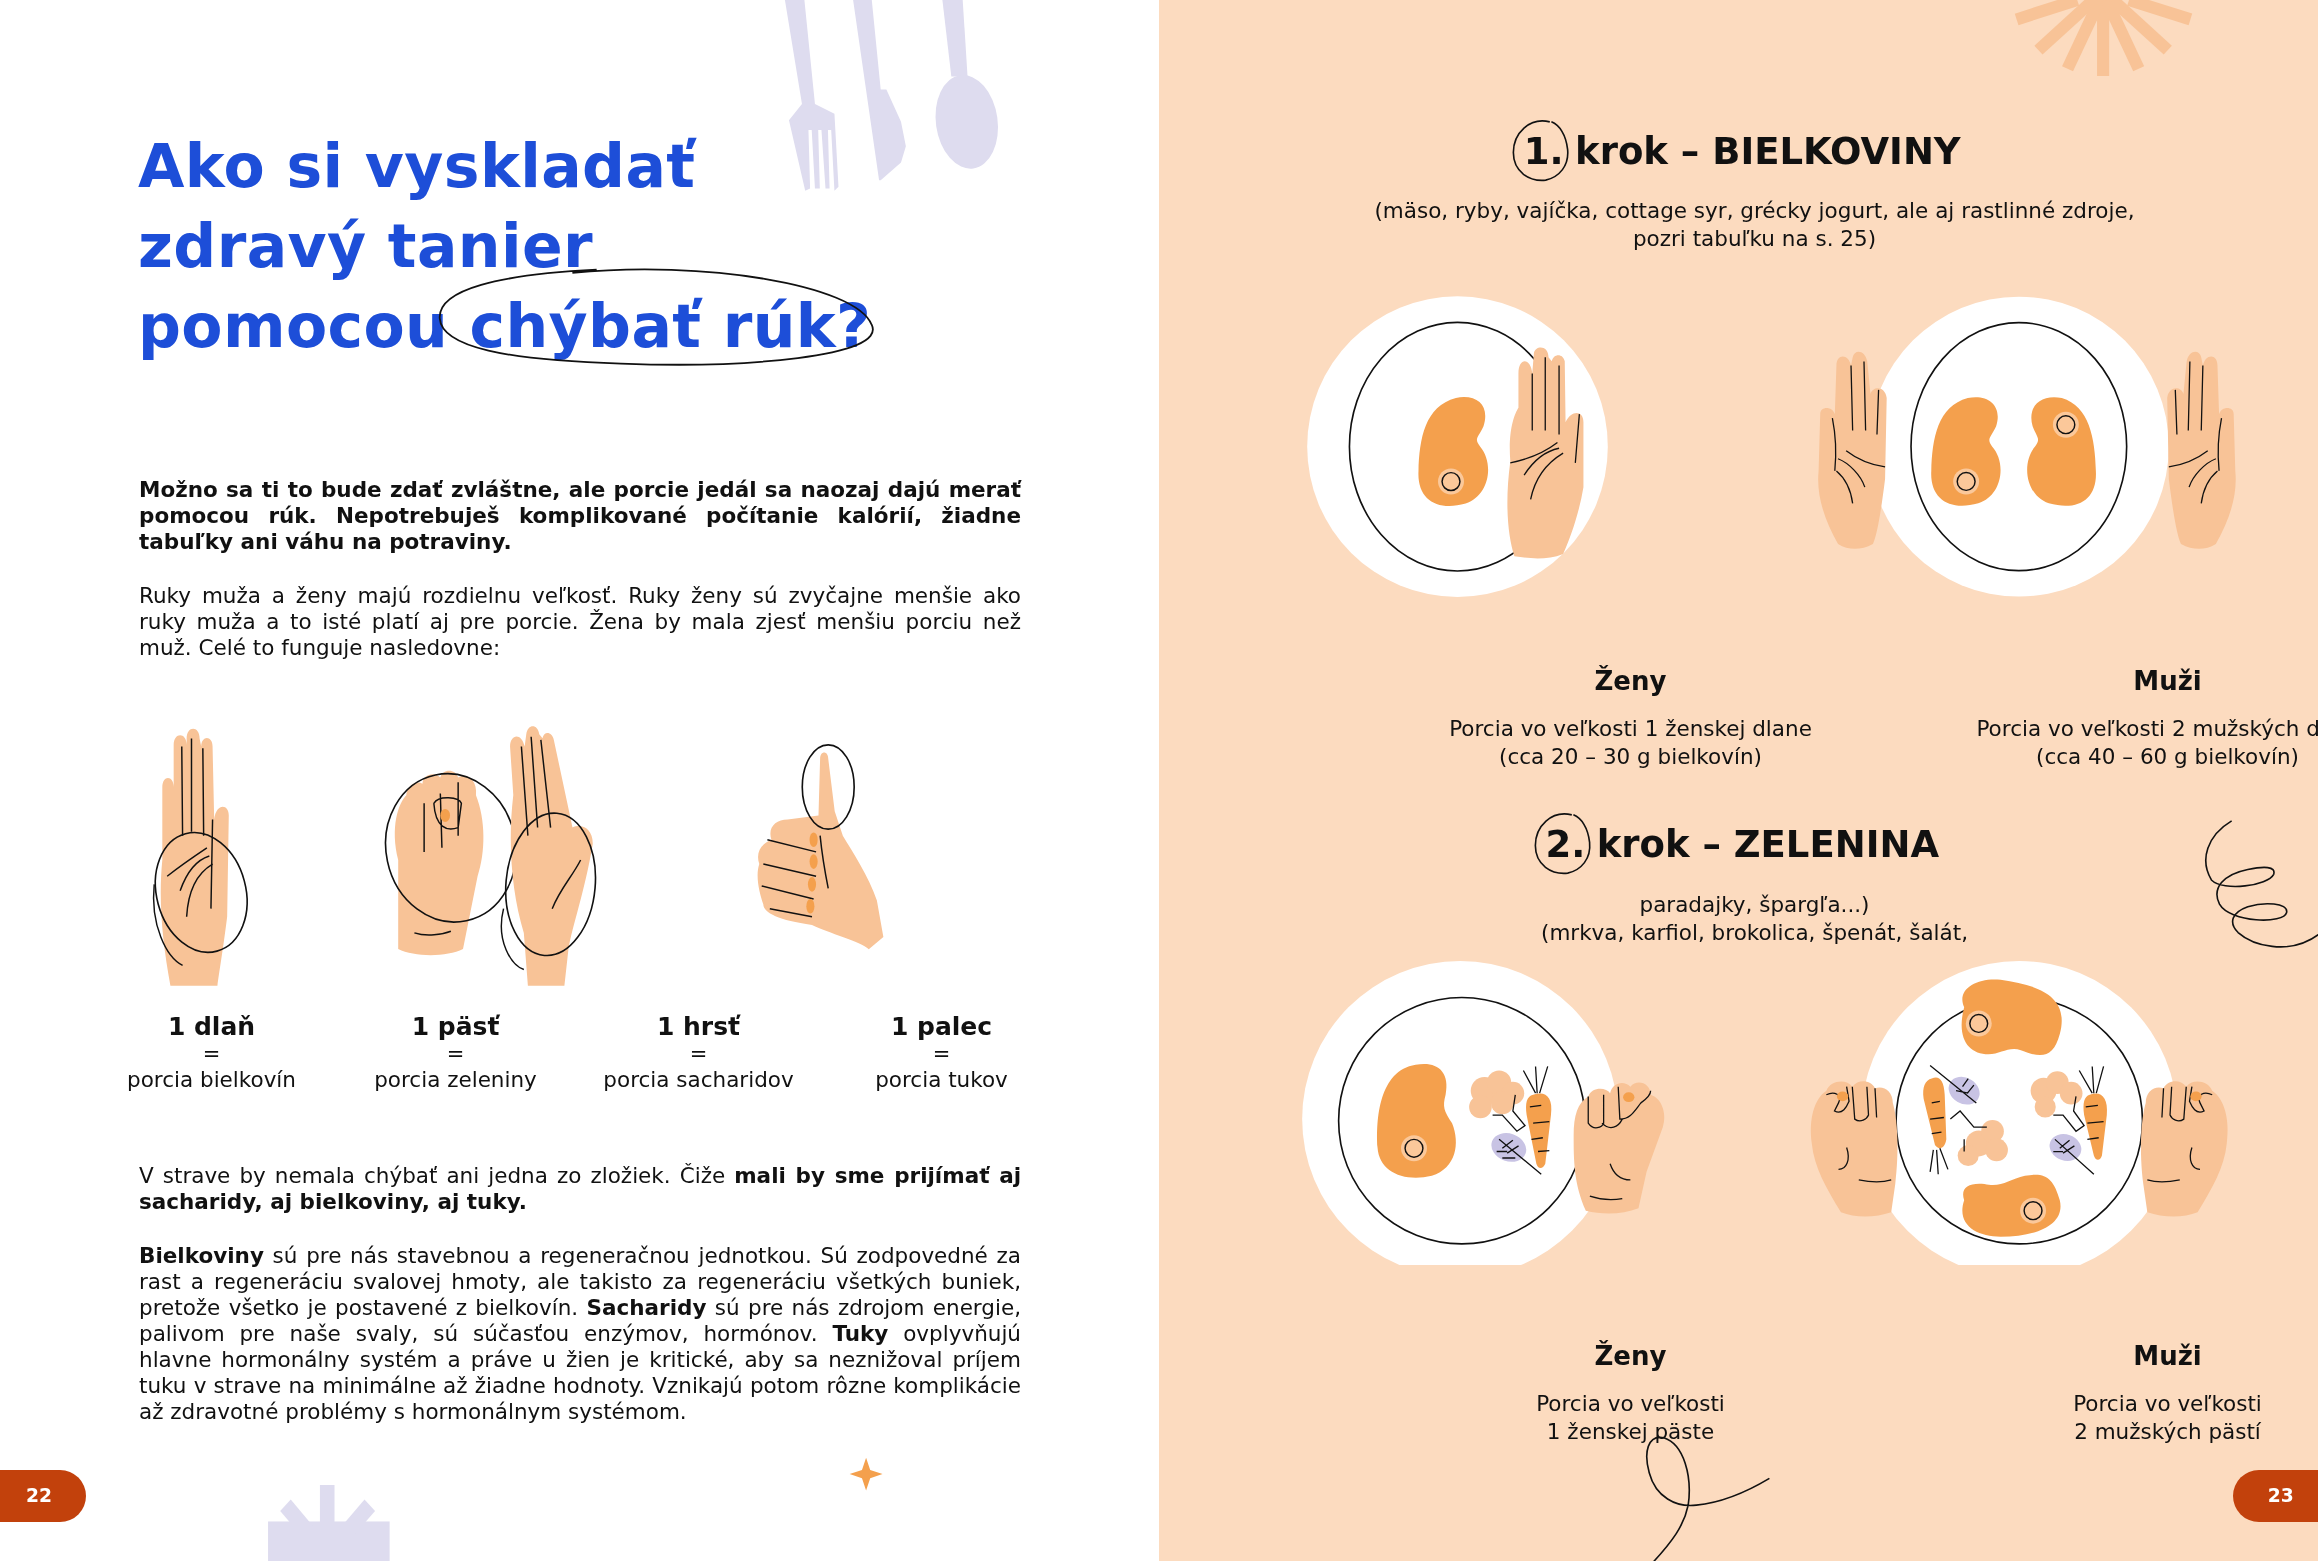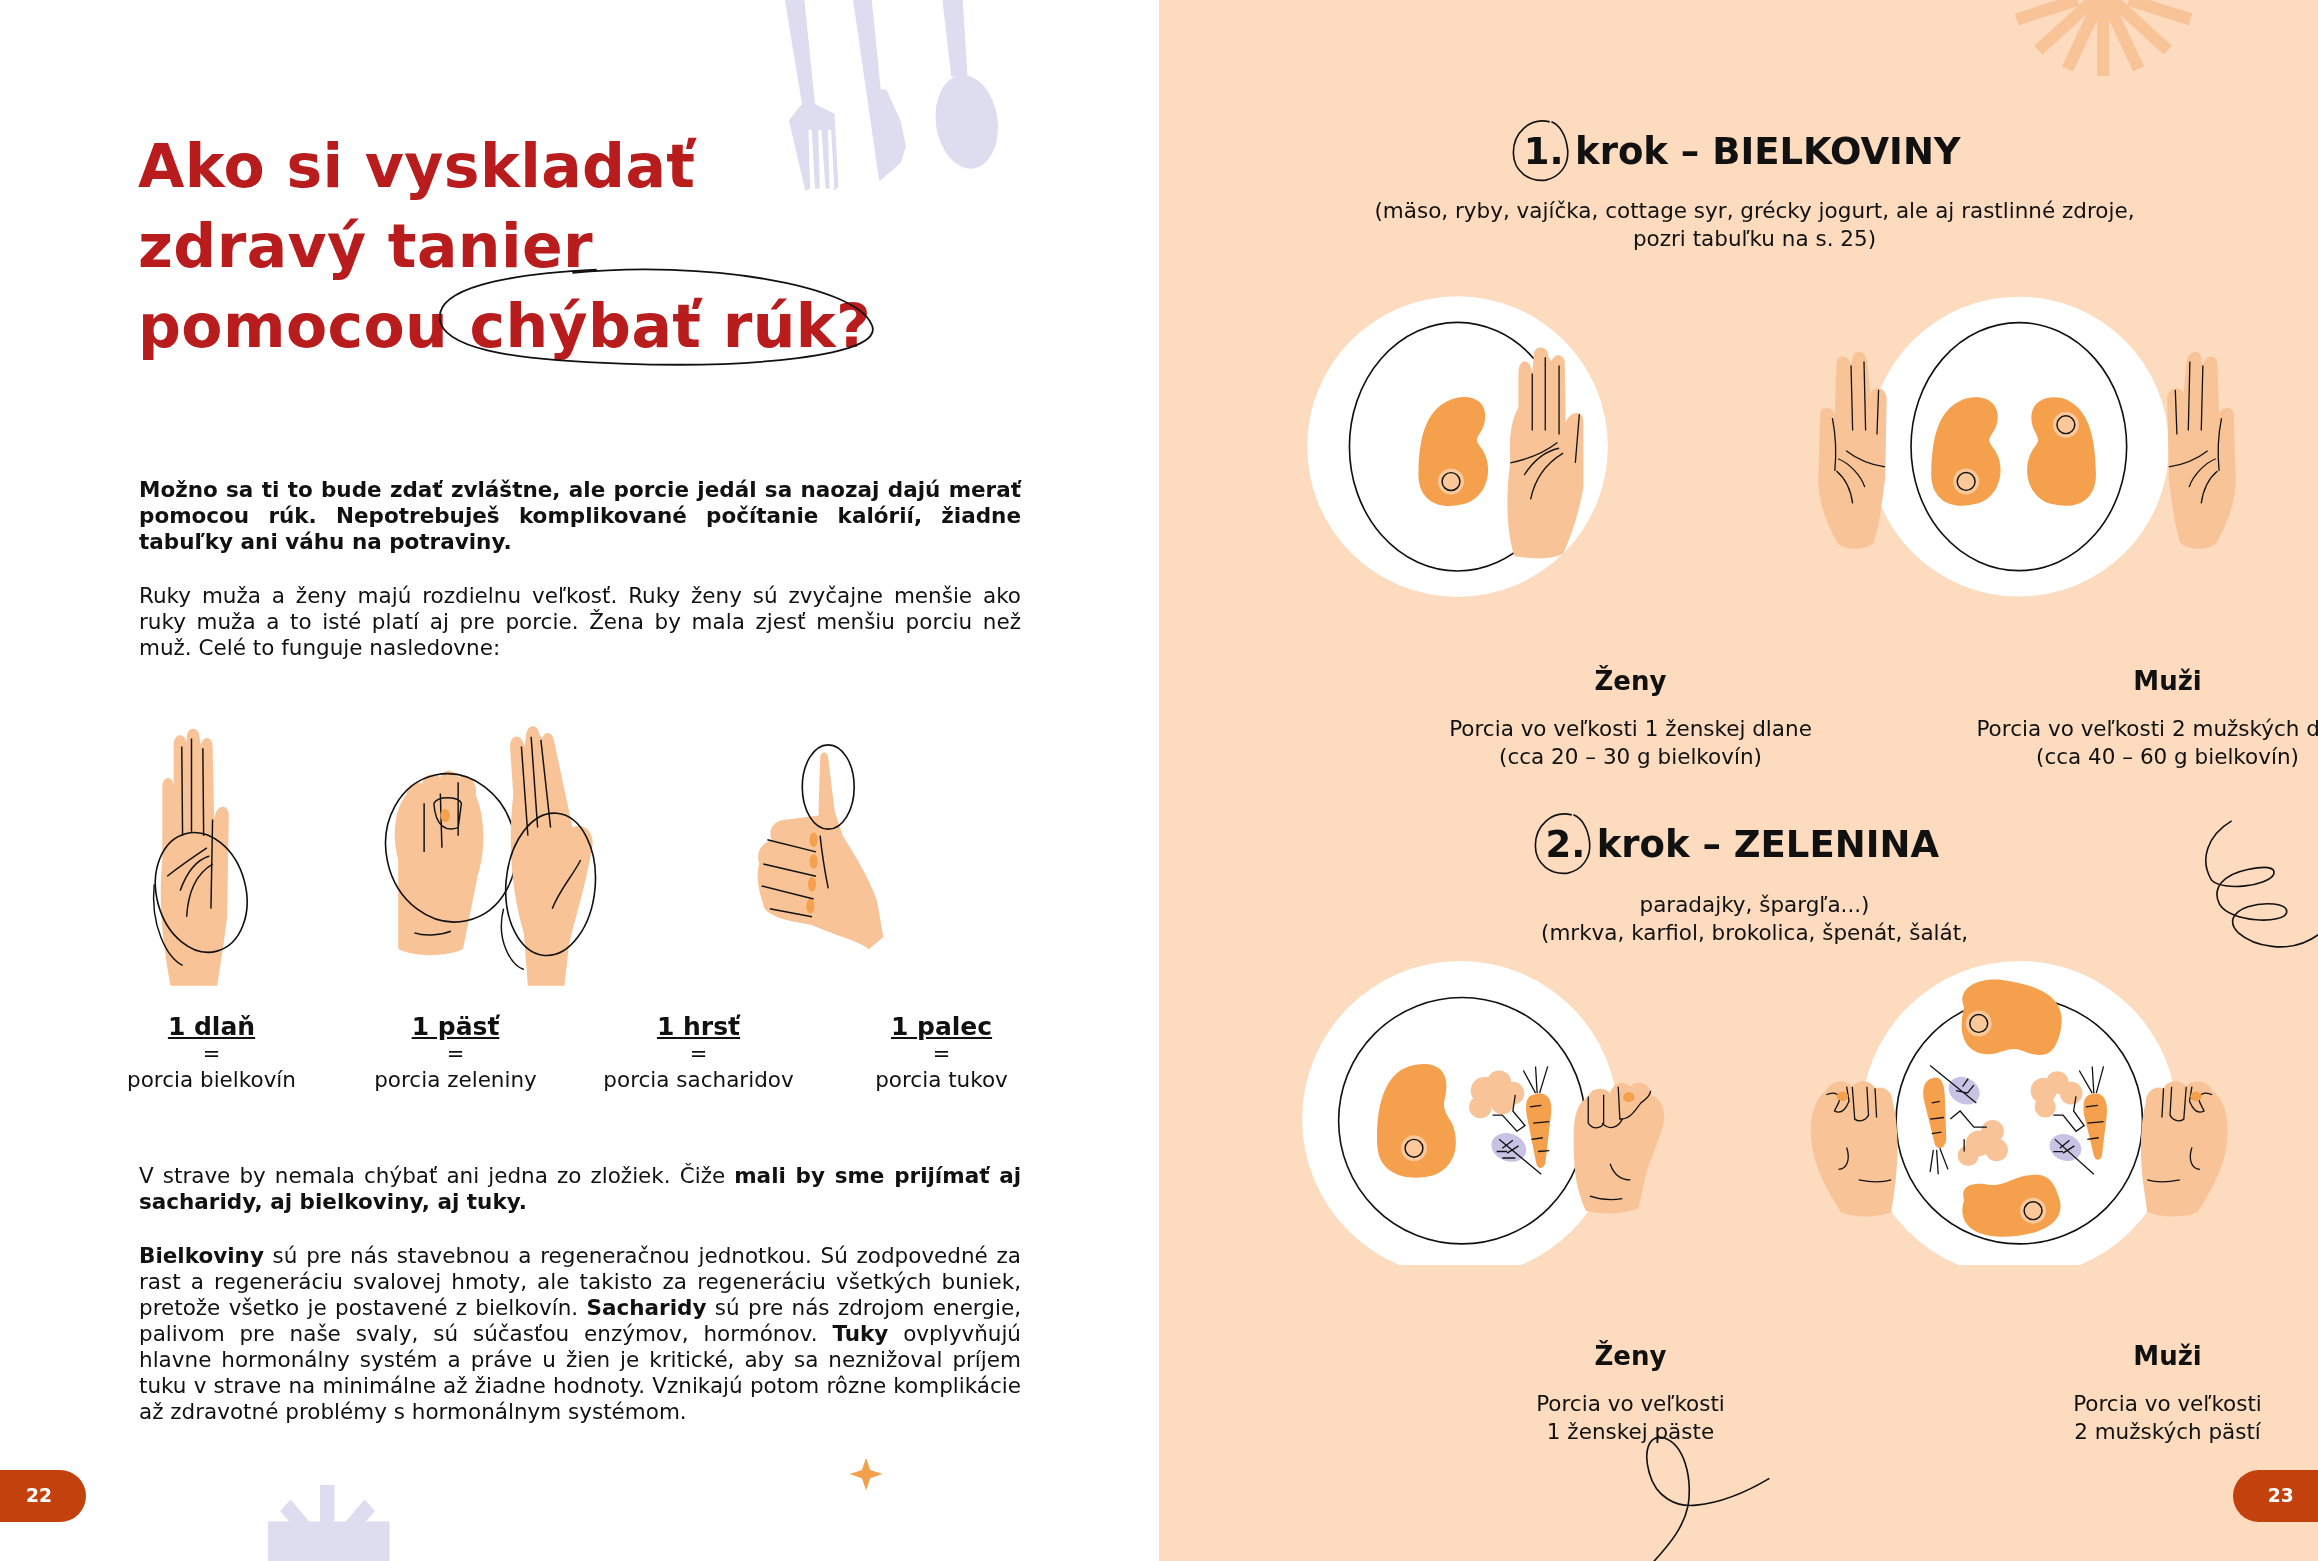--- a/index.html
+++ b/index.html
@@ -8,37 +8,37 @@
 
   .page { position: absolute; top: 0; height: 1562px; overflow: hidden; }
   .page-left { left: 0; width: 1159px; background: #ffffff; }
   .page-right { left: 1159px; width: 1160px; background: #fcdbbf; }
 
   
   .deco-cutlery { position: absolute; left: 763px; top: 0; width: 276px; height: 195px; }
   .deco-burst-bottom { position: absolute; left: 268px; top: 1485px; width: 146px; height: 77px; }
   .deco-star { position: absolute; left: 848px; top: 1456px; width: 37px; height: 37px; }
 
-  .title { position: absolute; left: 138px; top: 126px; width: 811px; font-weight: bold; font-size: 60px; line-height: 80px; letter-spacing: 0.4px; color: #b91c1c; }
+  .title { position: absolute; left: 138px; top: 126px; width: 811px; font-weight: bold; font-size: 60px; line-height: 80px; letter-spacing: 0.4px; color: #1d4ed8; }
   .title-line { display: block; white-space: nowrap; }
   .title-oval { position: absolute; left: 434px; top: 260px; width: 445px; height: 110px; }
 
   .body-text { position: absolute; left: 139px; width: 882px; font-size: 21.5px; line-height: 26px; color: #111; text-align: justify; }
   .p1 { top: 477px; font-weight: bold; }
   .p2 { top: 583px; }
   .p3 { top: 1163px; }
   .p4 { top: 1243px; }
   .body-text b { font-weight: bold; }
 
   .hands-row { position: absolute; left: 122px; top: 714px; width: 917px; height: 292px; }
   .hand-fig { position: absolute; top: 0; height: 292px; }
 
   .hand-labels { position: absolute; left: 122px; top: 1010px; width: 917px; height: 97px; }
   .hand-label { position: absolute; top: 0; width: 211px; text-align: center; }
-  .hand-label .hl-title { font-weight: bold; font-size: 25px; line-height: 34px; text-decoration: underline; }
+  .hand-label .hl-title { font-weight: bold; font-size: 25px; line-height: 34px; }
   .hand-label .hl-eq { font-size: 21px; line-height: 21px; }
   .hand-label .hl-desc { font-size: 21.5px; line-height: 29px; }
 
   .page-num { position: absolute; top: 1470px; height: 52px; background: #c2410c; color: #fff; font-weight: bold; font-size: 18.7px; line-height: 52px; text-align: center; }
   .page-num-left { left: 0; width: 86px; border-radius: 0 26px 26px 0; padding-right: 8px; }
   .page-num-right { right: 0; width: 86px; border-radius: 26px 0 0 26px; padding-left: 9.7px; }
 
   
   .deco-sun { position: absolute; left: 821px; top: 0; width: 243px; height: 97px; }
   .deco-spiral { position: absolute; left: 1016px; top: 795px; width: 144px; height: 178px; }

